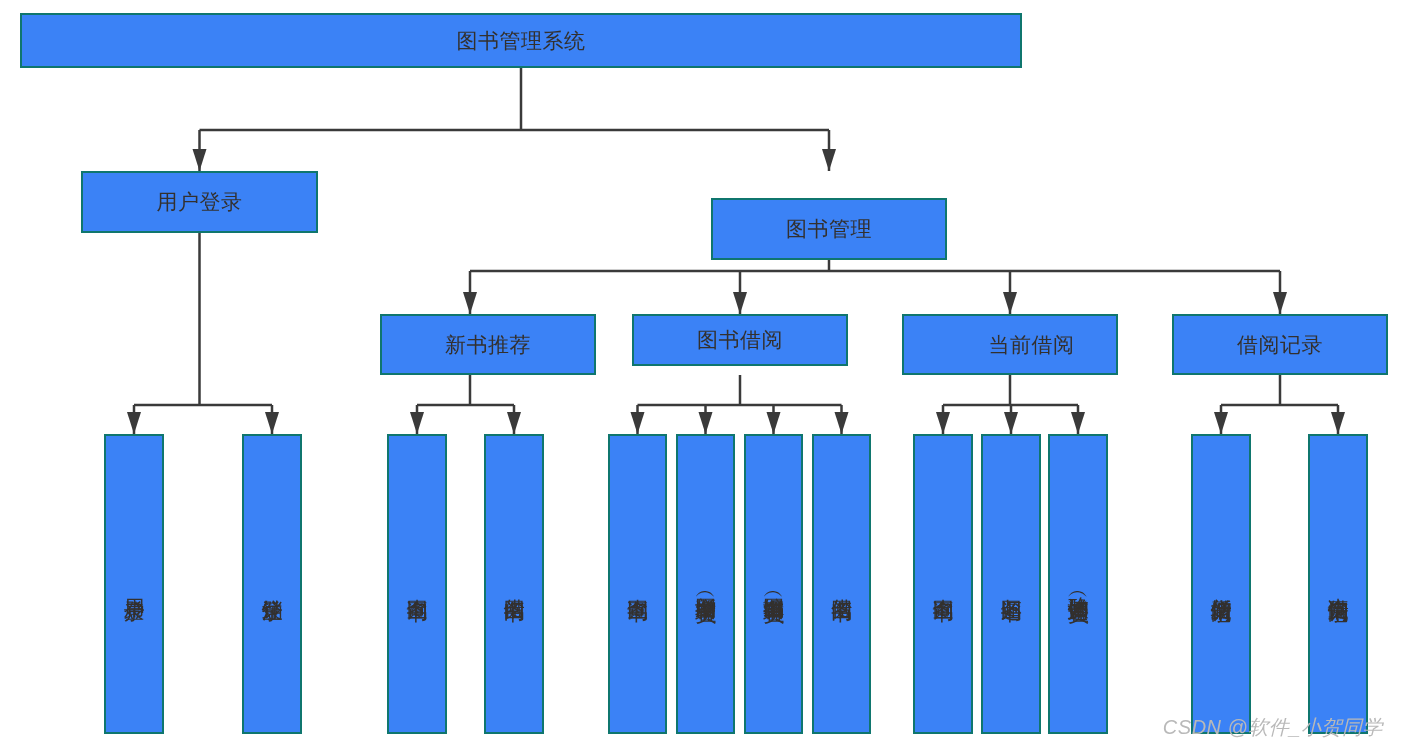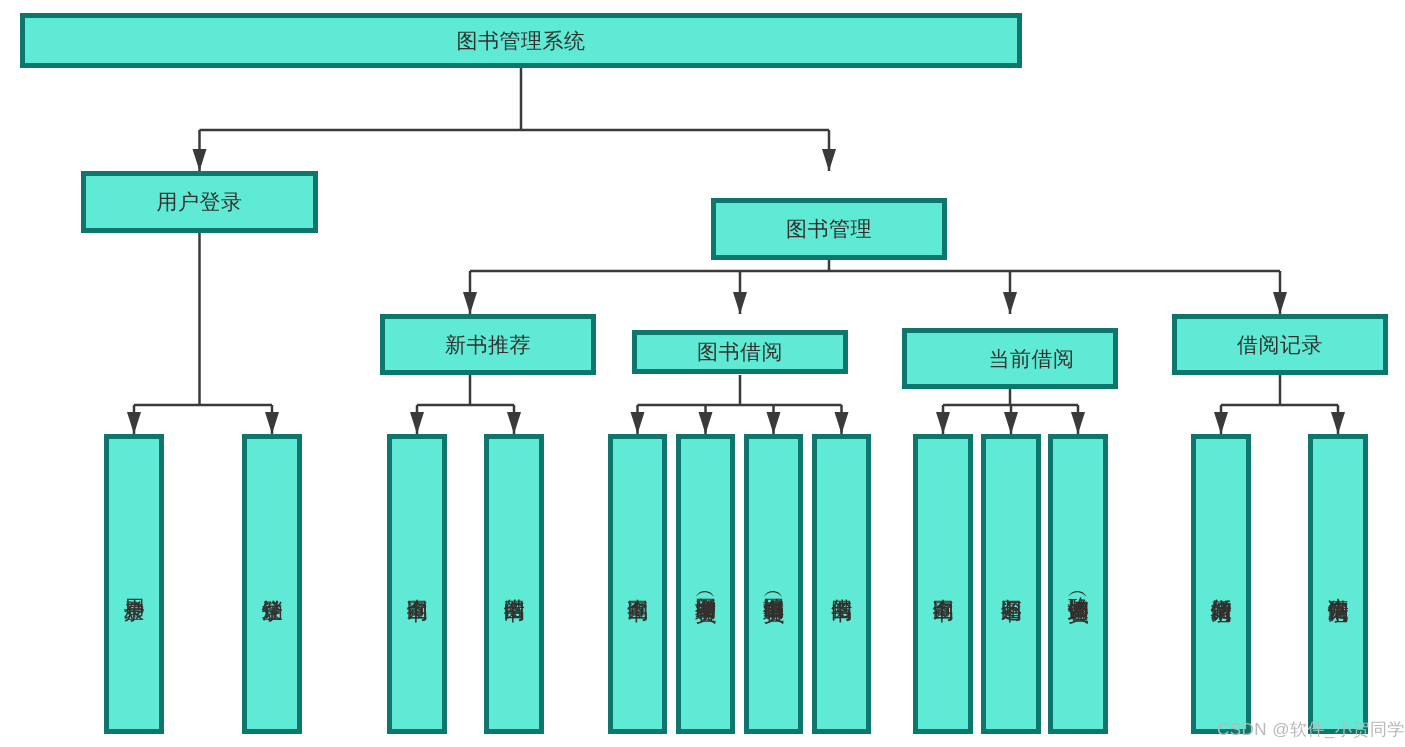--- a/index.html
+++ b/index.html
@@ -20,22 +20,22 @@
   #edges-layer {
     position: absolute;
     left: 0;
     top: 0;
     width: 1405px;
     height: 747px;
   }
   .node {
     position: absolute;
     box-sizing: border-box;
-    border: 5px solid #0f766e;
-    background: #5eead4;
+    border: 2px solid #0f766e;
+    background: #3b82f6;
     color: #33302e;
     display: flex;
     align-items: center;
     justify-content: center;
     text-align: center;
   }
   .node.horizontal {
     font-size: 21px;
     line-height: 1.2;
     letter-spacing: 0.5px;
@@ -53,28 +53,29 @@
     text-orientation: upright;
     display: block;
     white-space: nowrap;
   }
   .node-label {
     display: block;
     white-space: nowrap;
   }
   #watermark {
     position: absolute;
-    right: 0;
+    right: 22px;
     bottom: 6px;
-    font-size: 17px;
+    font-size: 20px;
     color: #b9b9b9;
     letter-spacing: 0.5px;
     white-space: nowrap;
     pointer-events: none;
     user-select: none;
+    font-style: italic;
   }
 </style>
 </head>
 <body>
 
 <div id="diagram-root">
   <svg id="edges-layer" width="1405" height="747" viewBox="0 0 1405 747">
       <line x1="521" y1="68" x2="521" y2="130" stroke="#3a3a3a" stroke-width="2.5"></line>
       <line x1="199.5" y1="130" x2="829" y2="130" stroke="#3a3a3a" stroke-width="2.5"></line>
       <line x1="199.5" y1="130" x2="199.5" y2="171" stroke="#3a3a3a" stroke-width="2.5"></line>
@@ -134,24 +135,24 @@
       </div>
       <div class="node horizontal" style="left: 81px; top: 171px; width: 237px; height: 62px;">
         <span class="node-label">用户登录</span>
       </div>
       <div class="node horizontal" style="left: 711px; top: 171px; width: 236px; height: 62px; margin-top: 27px;">
         <span class="node-label">图书管理</span>
       </div>
       <div class="node horizontal" style="left: 362px; top: 314px; width: 216px; height: 61px; margin-left: 18px;">
         <span class="node-label">新书推荐</span>
       </div>
-      <div class="node horizontal" style="left: 632px; top: 330px; width: 216px; height: 44px;">
+      <div class="node horizontal" style="left: 632px; top: 314px; width: 216px; height: 52px;">
         <span class="node-label">图书借阅</span>
       </div>
-      <div class="node horizontal" style="left: 902px; top: 328px; width: 216px; height: 61px; padding-left: 43px;">
+      <div class="node horizontal" style="left: 902px; top: 314px; width: 216px; height: 61px; padding-left: 43px;">
         <span class="node-label">当前借阅</span>
       </div>
       <div class="node horizontal" style="left: 1172px; top: 314px; width: 216px; height: 61px;">
         <span class="node-label">借阅记录</span>
       </div>
       <div class="node vertical" style="left: 104px; top: 434px; width: 60px; height: 300px;">
         <span class="node-label">用户登录</span>
       </div>
       <div class="node vertical" style="left: 242px; top: 434px; width: 60px; height: 300px;">
         <span class="node-label">注销登录</span>

